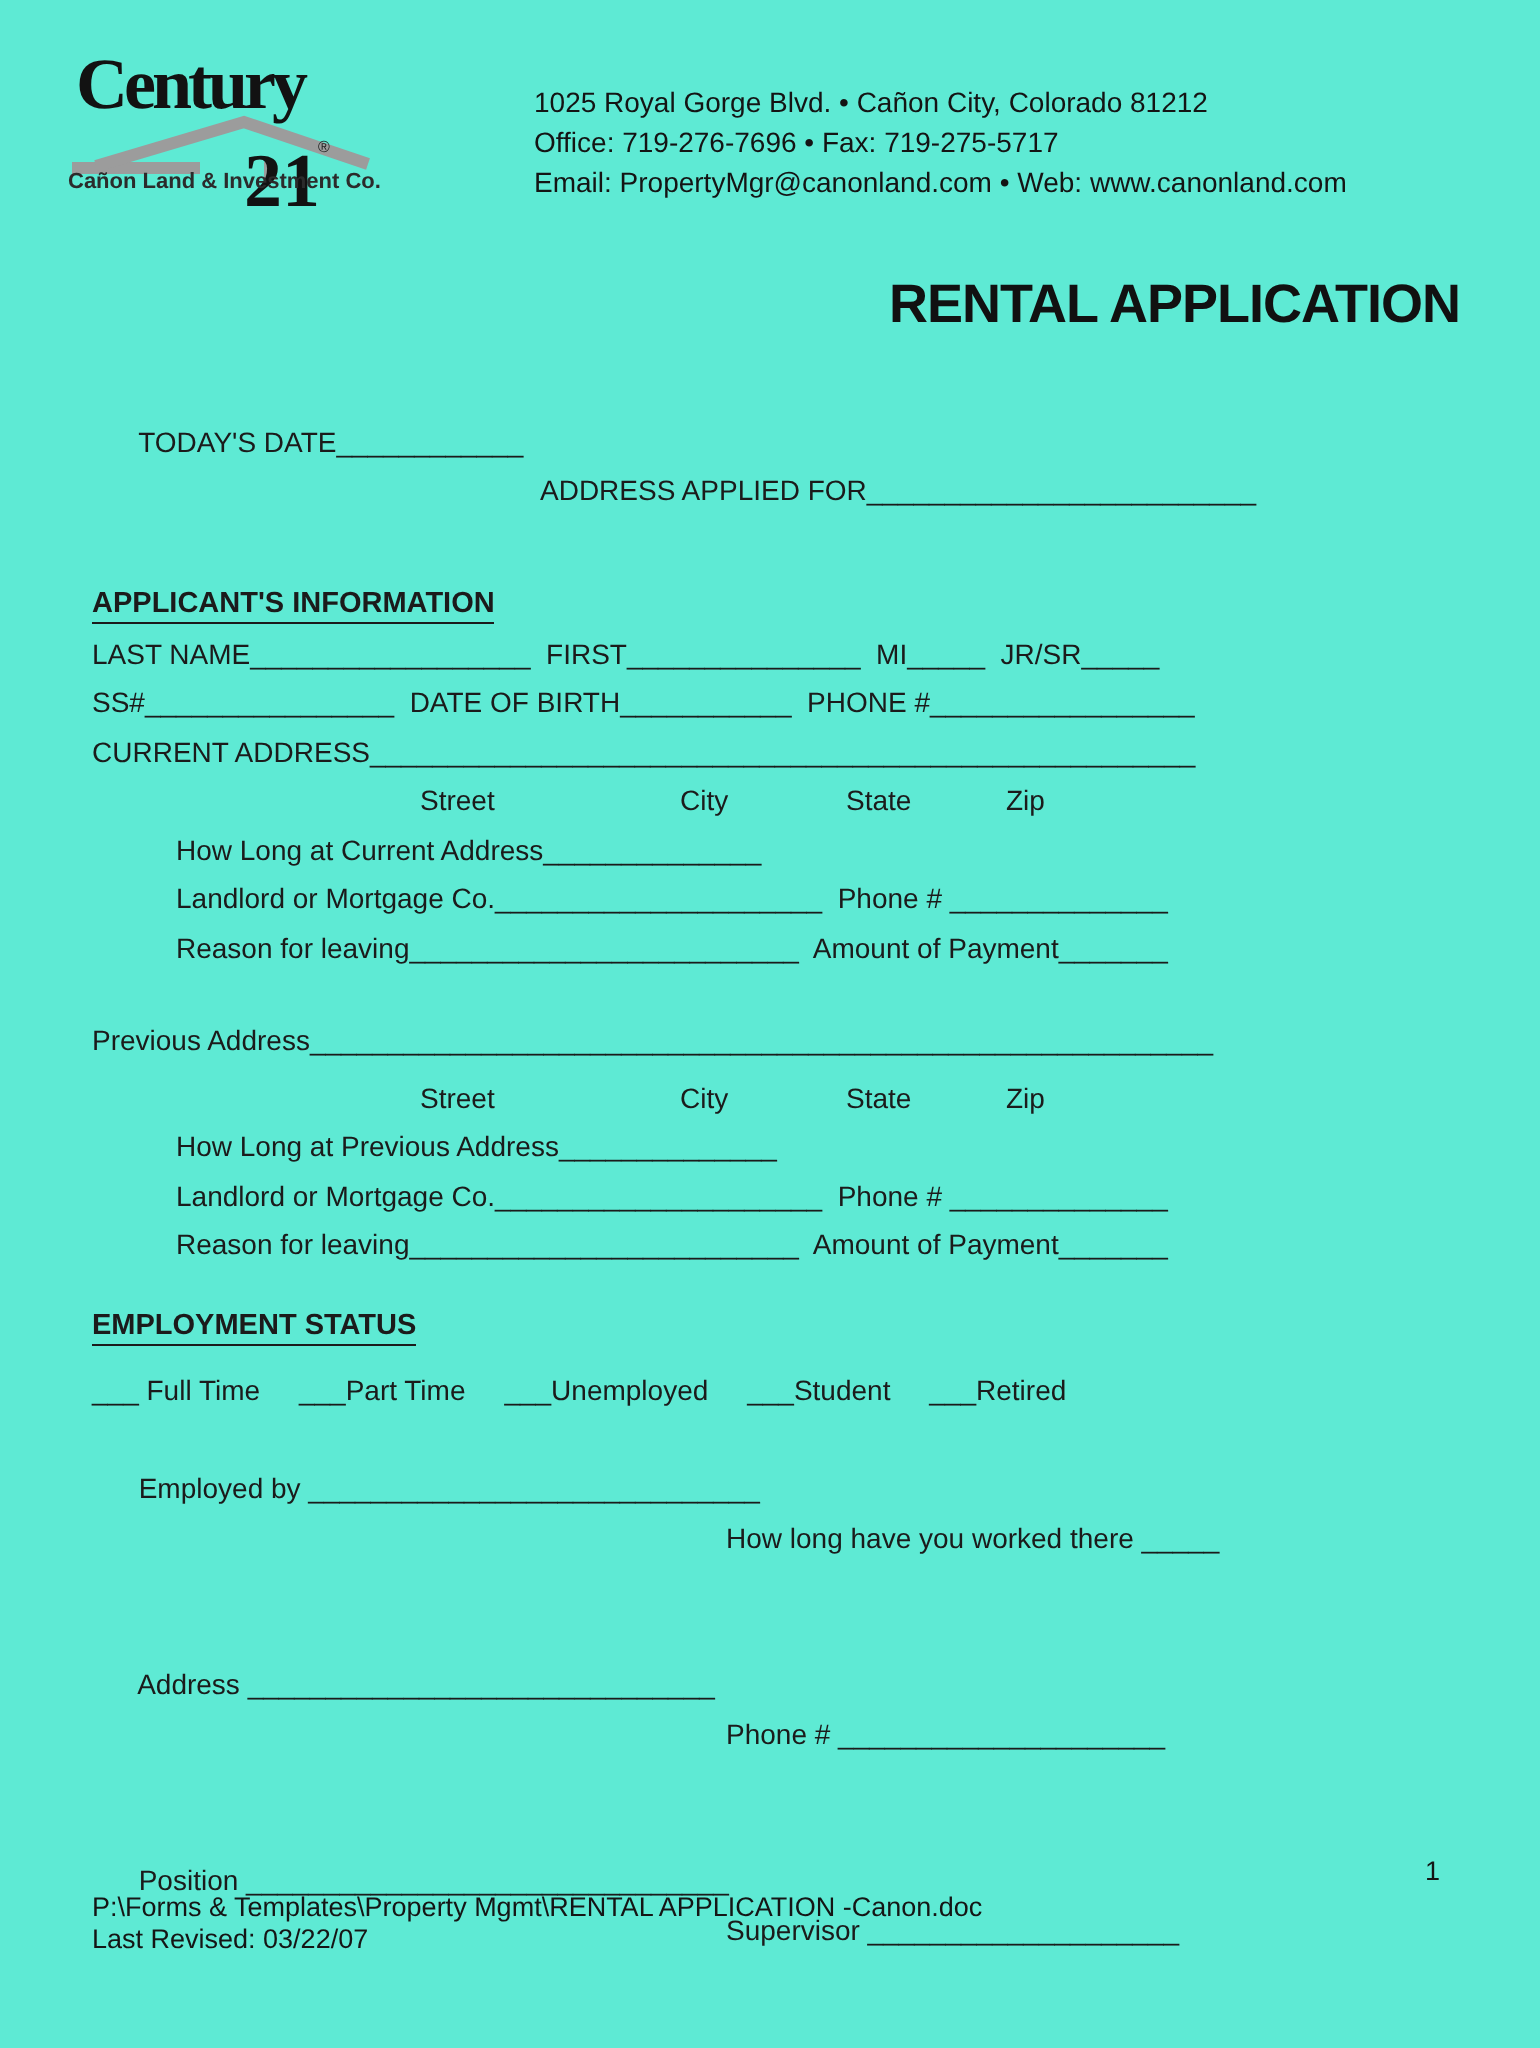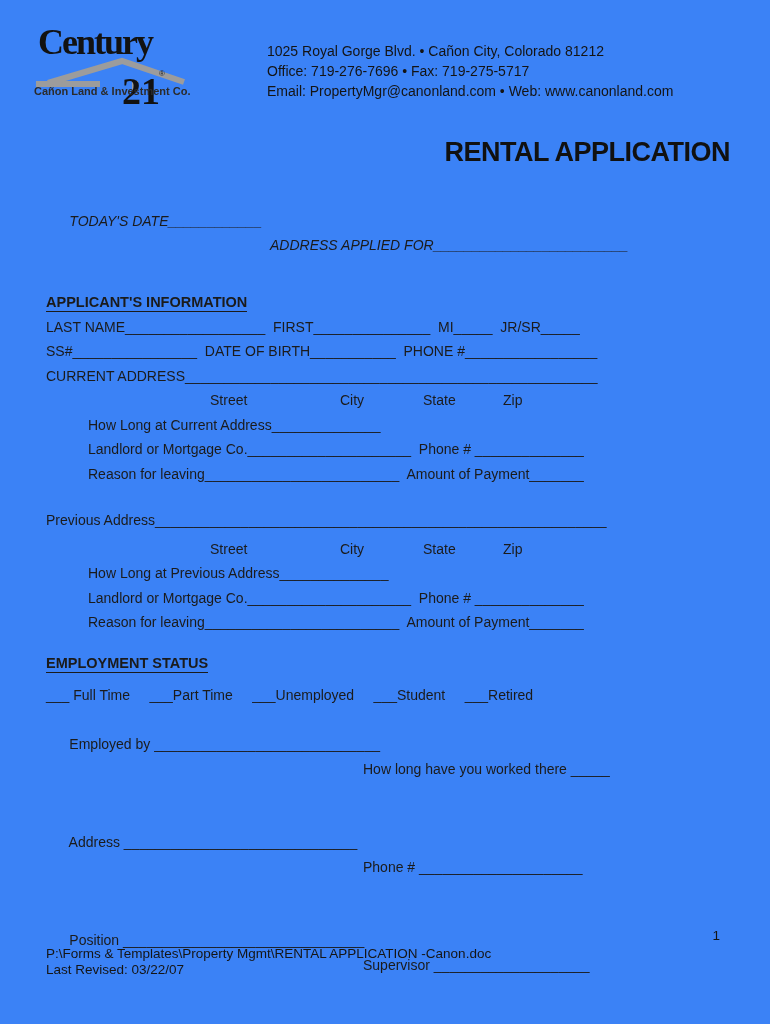--- a/index.html
+++ b/index.html
@@ -1,21 +1,21 @@
 <!DOCTYPE html>
 <html><head>
 <meta charset="utf-8">
 <style>
   * { margin:0; padding:0; box-sizing:border-box; }
   html,body { background:#ffffff; }
   .page {
     position:relative;
     width:770px; height:1024px;
     margin:0 auto;
-    background:#3b82f6;
+    background:#5eead4;
     font-family:"Liberation Sans", sans-serif;
     color:#1b1b1b;
     overflow:hidden;
   }
   .content { padding:25px 40px 0 46px; }
 
   
   .header { display:flex; align-items:flex-start; margin-left:-12px; height:82px; }
   .logo { position:relative; width:205px; height:82px; flex:0 0 auto; }
   .century-word {
@@ -50,21 +50,21 @@
   .c2 { position:absolute; white-space:pre; }
   .c2.today { left:224px; }
   .c2.emp { left:317px; }
   .heading { font-weight:bold; line-height:24.5px; font-size:14.5px; }
   .heading span { border-bottom:1.6px solid #1b1b1b; padding-bottom:1px; }
   .labels-row { position:relative; height:24.5px; font-size:14px; }
   .labels-row span { position:absolute; top:4px; }
   .lbl-street { left:164px; } .lbl-city { left:294px; } .lbl-state { left:377px; } .lbl-zip { left:457px; }
 
   
-  .mt-today { margin-top:16px;font-style:italic; }
+  .mt-today { margin-top:16px; }
   .mt-sec { margin-top:8px; }
   .mt-name { margin-top:0; }
   .mt-prev { margin-top:22px; }
   .mt-lbl2 { margin-top:4px; }
   .mt-empl { margin-top:16px; }
   .mt-opts { margin-top:8px; }
 
   
   .footer { position:absolute; left:46px; right:44px; top:928px; font-size:13.5px; line-height:16.5px; color:#151515; }
   .page-num { text-align:right; padding-right:6px; margin-bottom:1px; }

